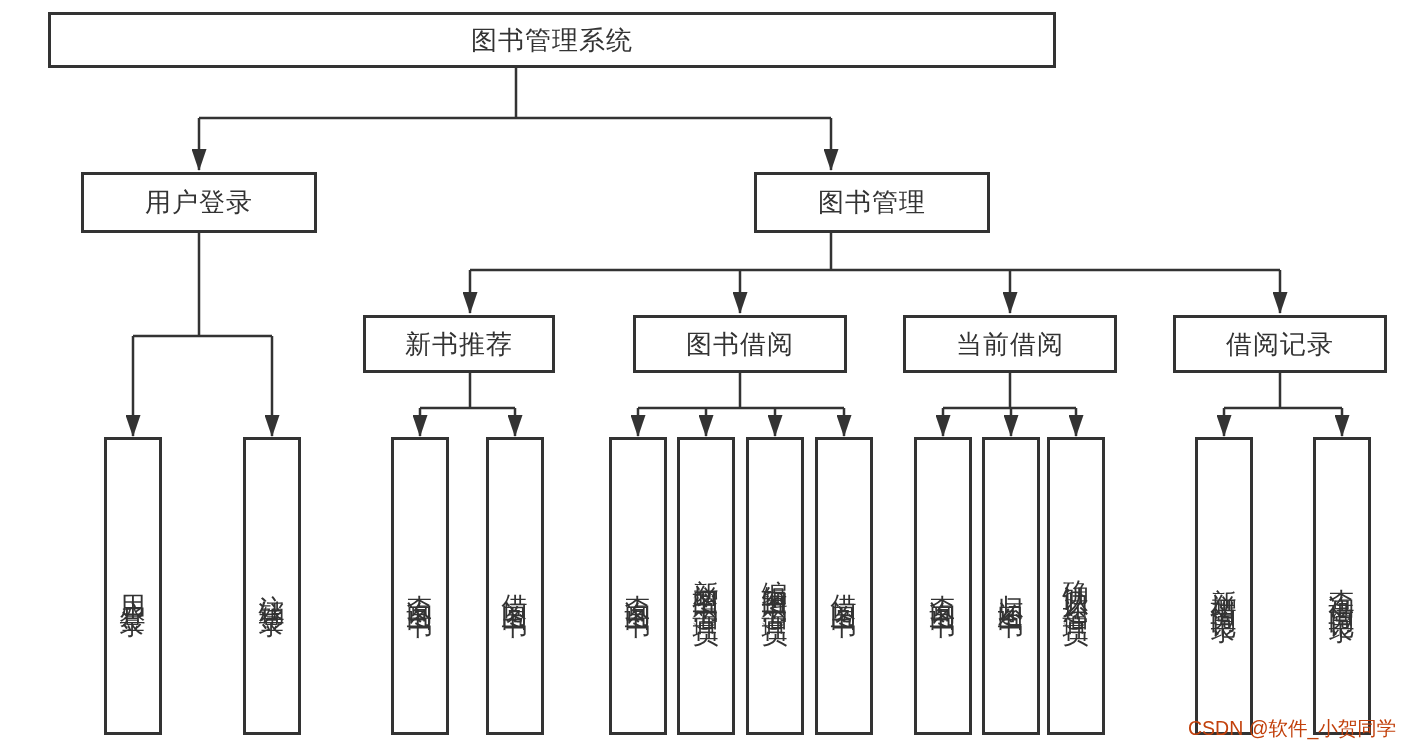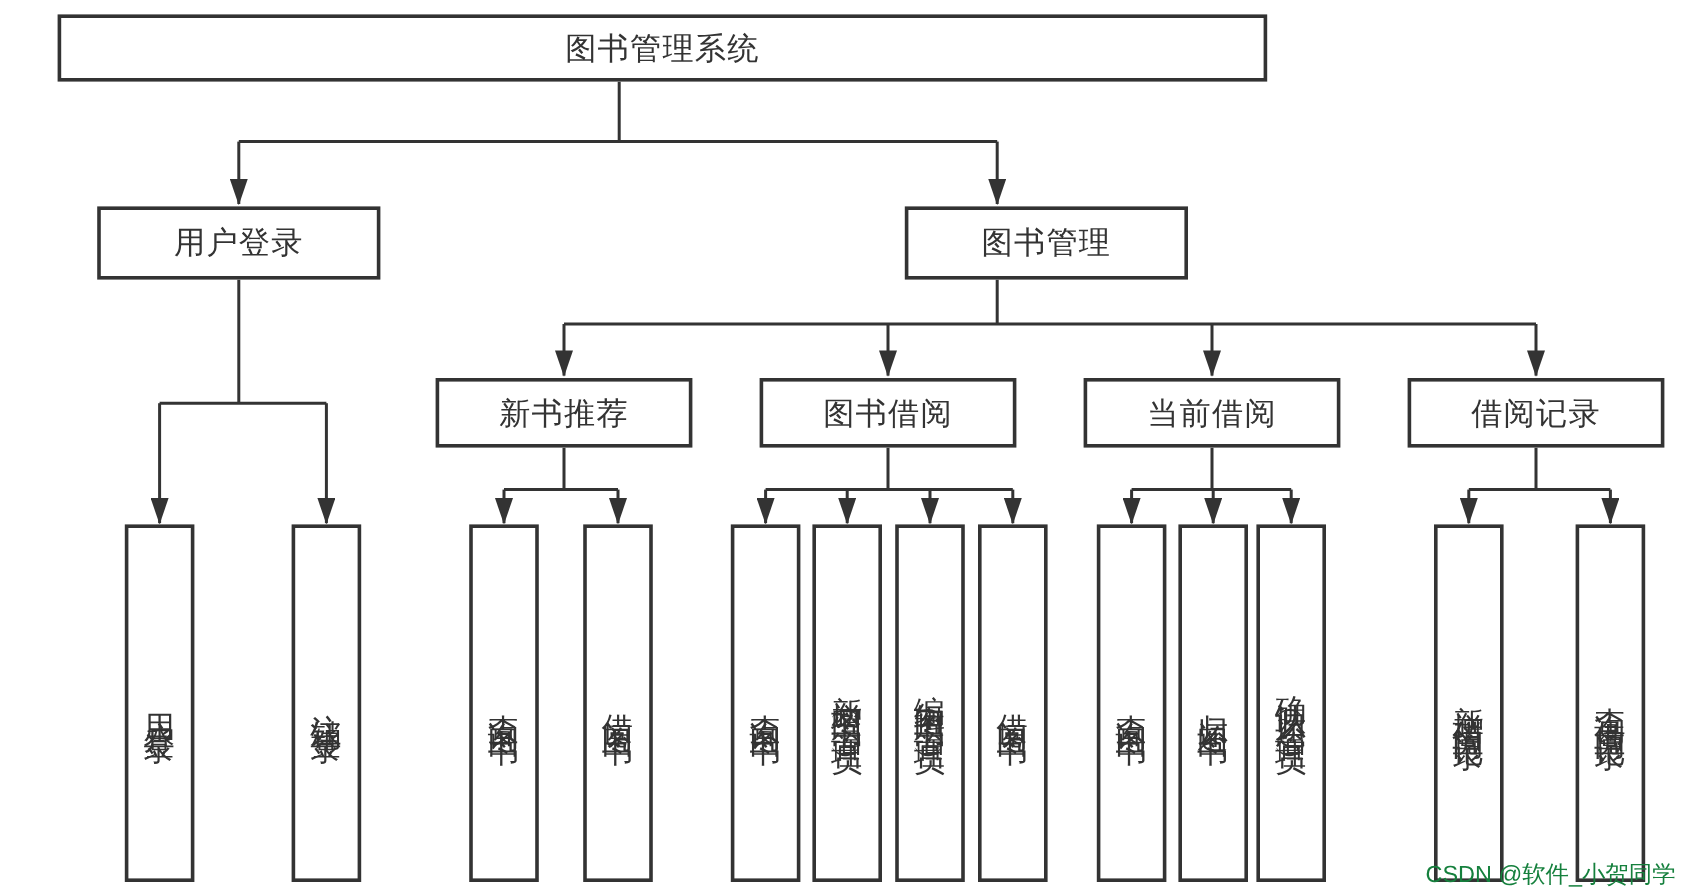--- a/index.html
+++ b/index.html
@@ -41,21 +41,21 @@
     font-size: 26px;
     letter-spacing: 6px;
     line-height: 1;
   }
   
   .root        { left: 12px;   top: 12px;  width: 1008px; height: 56px; margin-left: 36px; }
   
   .n-login     { left: 81px;   top: 172px; width: 236px;  height: 61px; }
   .n-bookmgmt  { left: 713px;  top: 172px; width: 236px;  height: 61px; margin-left: 41px; }
   
-  .n-l3-1 { left: 363px;  top: 315px; width: 214px; height: 58px; }
+  .n-l3-1 { left: 363px;  top: 315px; width: 192px; height: 58px; }
   .n-l3-2 { left: 633px;  top: 315px; width: 214px; height: 58px; }
   .n-l3-3 { left: 903px;  top: 315px; width: 214px; height: 58px; }
   .n-l3-4 { left: 1173px; top: 315px; width: 214px; height: 58px; }
   
   .l1  { left: 104px;  }
   .l2  { left: 243px;  }
   .l3  { left: 391px;  }
   .l4  { left: 486px;  }
   .l5  { left: 609px;  }
   .l6  { left: 677px;  }
@@ -64,21 +64,21 @@
   .l9  { left: 914px;  }
   .l10 { left: 982px;  }
   .l11 { left: 1047px; }
   .l12 { left: 1195px; }
   .l13 { left: 1313px; }
   .watermark {
     position: absolute;
     left: 1188px;
     top: 715px;
     font-size: 19.5px;
-    color: #15803d;
+    color: #c2410c;
     white-space: nowrap;
     z-index: 5;
   }
 </style>
 </head>
 <body>
 
 <div class="canvas">
 
   <svg class="connectors" width="1405" height="747" viewBox="0 0 1405 747">

